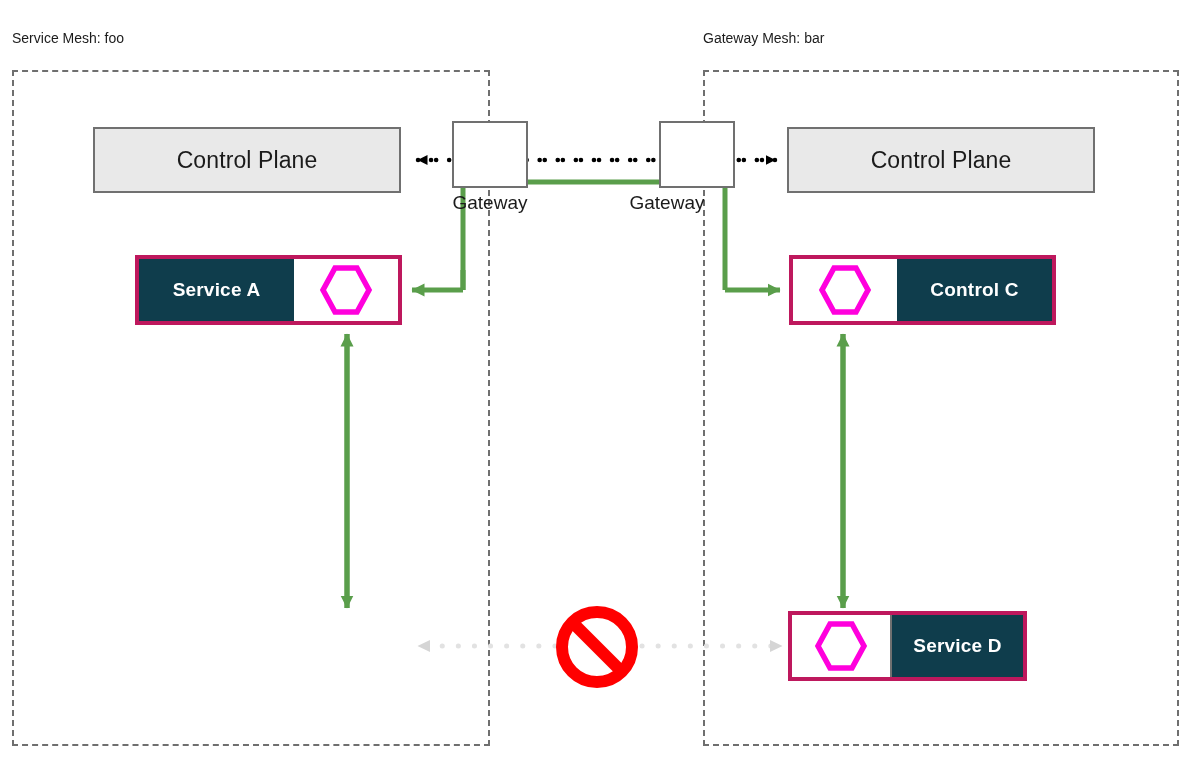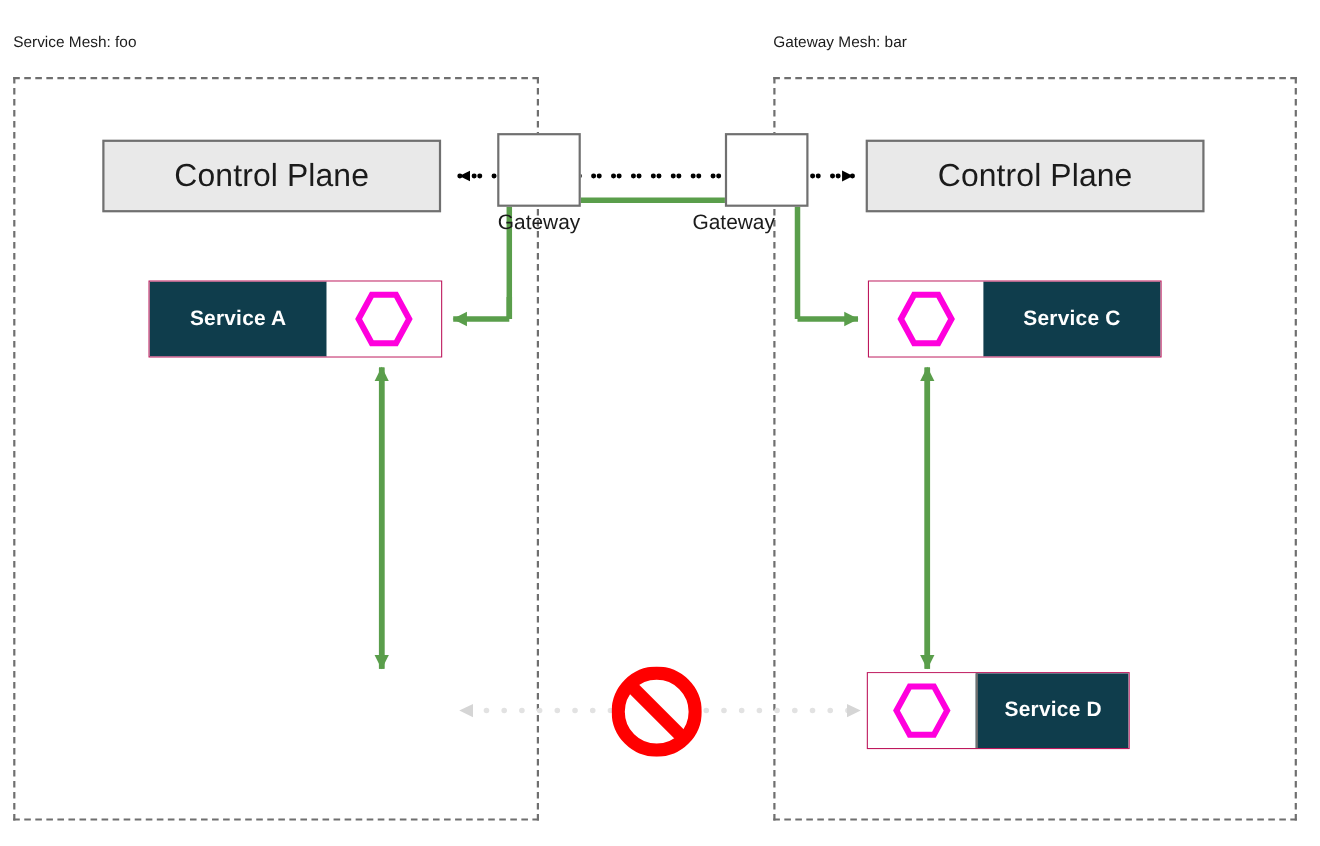--- a/index.html
+++ b/index.html
@@ -41,21 +41,21 @@
   
   .control-plane {
     position: absolute;
     background: #e9e9e9;
     border: 2px solid #707070;
     display: flex;
     align-items: center;
     justify-content: center;
   }
   .control-plane span {
-    font-size: 29px;
+    font-size: 23px;
     color: #1b1b1b;
     letter-spacing: .1px;
   }
 
   
   .gateway-box {
     position: absolute;
     background: #ffffff;
     border: 2px solid #707070;
   }
@@ -64,21 +64,21 @@
     font-size: 19px;
     color: #1b1b1b;
     white-space: nowrap;
     text-align: center;
     line-height: 1;
   }
 
   
   .service {
     position: absolute;
-    border: 1px solid #be185d;
+    border: 4px solid #be185d;
     background: #ffffff;
     display: flex;
     flex-direction: row;
     overflow: hidden;
   }
   .service.mirror { flex-direction: row-reverse; }
 
   .svc-name {
     background: #0f3d4c;
     color: #ffffff;
@@ -189,21 +189,21 @@
       <span>
         <svg width="54" height="54" viewBox="0 0 54 54" aria-hidden="true">
           <polygon points="16,5 38,5 50,27 38,49 16,49 4,27" fill="none" stroke="#ff00dd" stroke-width="5.5" stroke-linejoin="miter"></polygon>
         </svg>
       </span>
     </div>
   </div>
 
 
   <div class="service mirror" style="left:789px; top:255px; width:267px; height:70px;">
-    <div class="svc-name" style="flex:1 1 auto;">Service C</div>
+    <div class="svc-name" style="flex:1 1 auto;">Control C</div>
     <div class="svc-proxy" style="width:104px;">
       <span>
         <svg width="54" height="54" viewBox="0 0 54 54" aria-hidden="true">
           <polygon points="16,5 38,5 50,27 38,49 16,49 4,27" fill="none" stroke="#ff00dd" stroke-width="5.5" stroke-linejoin="miter"></polygon>
         </svg>
       </span>
     </div>
   </div>
 
   <div class="service mirror" style="left:788px; top:611px; width:239px; height:70px;text-align:center;">

